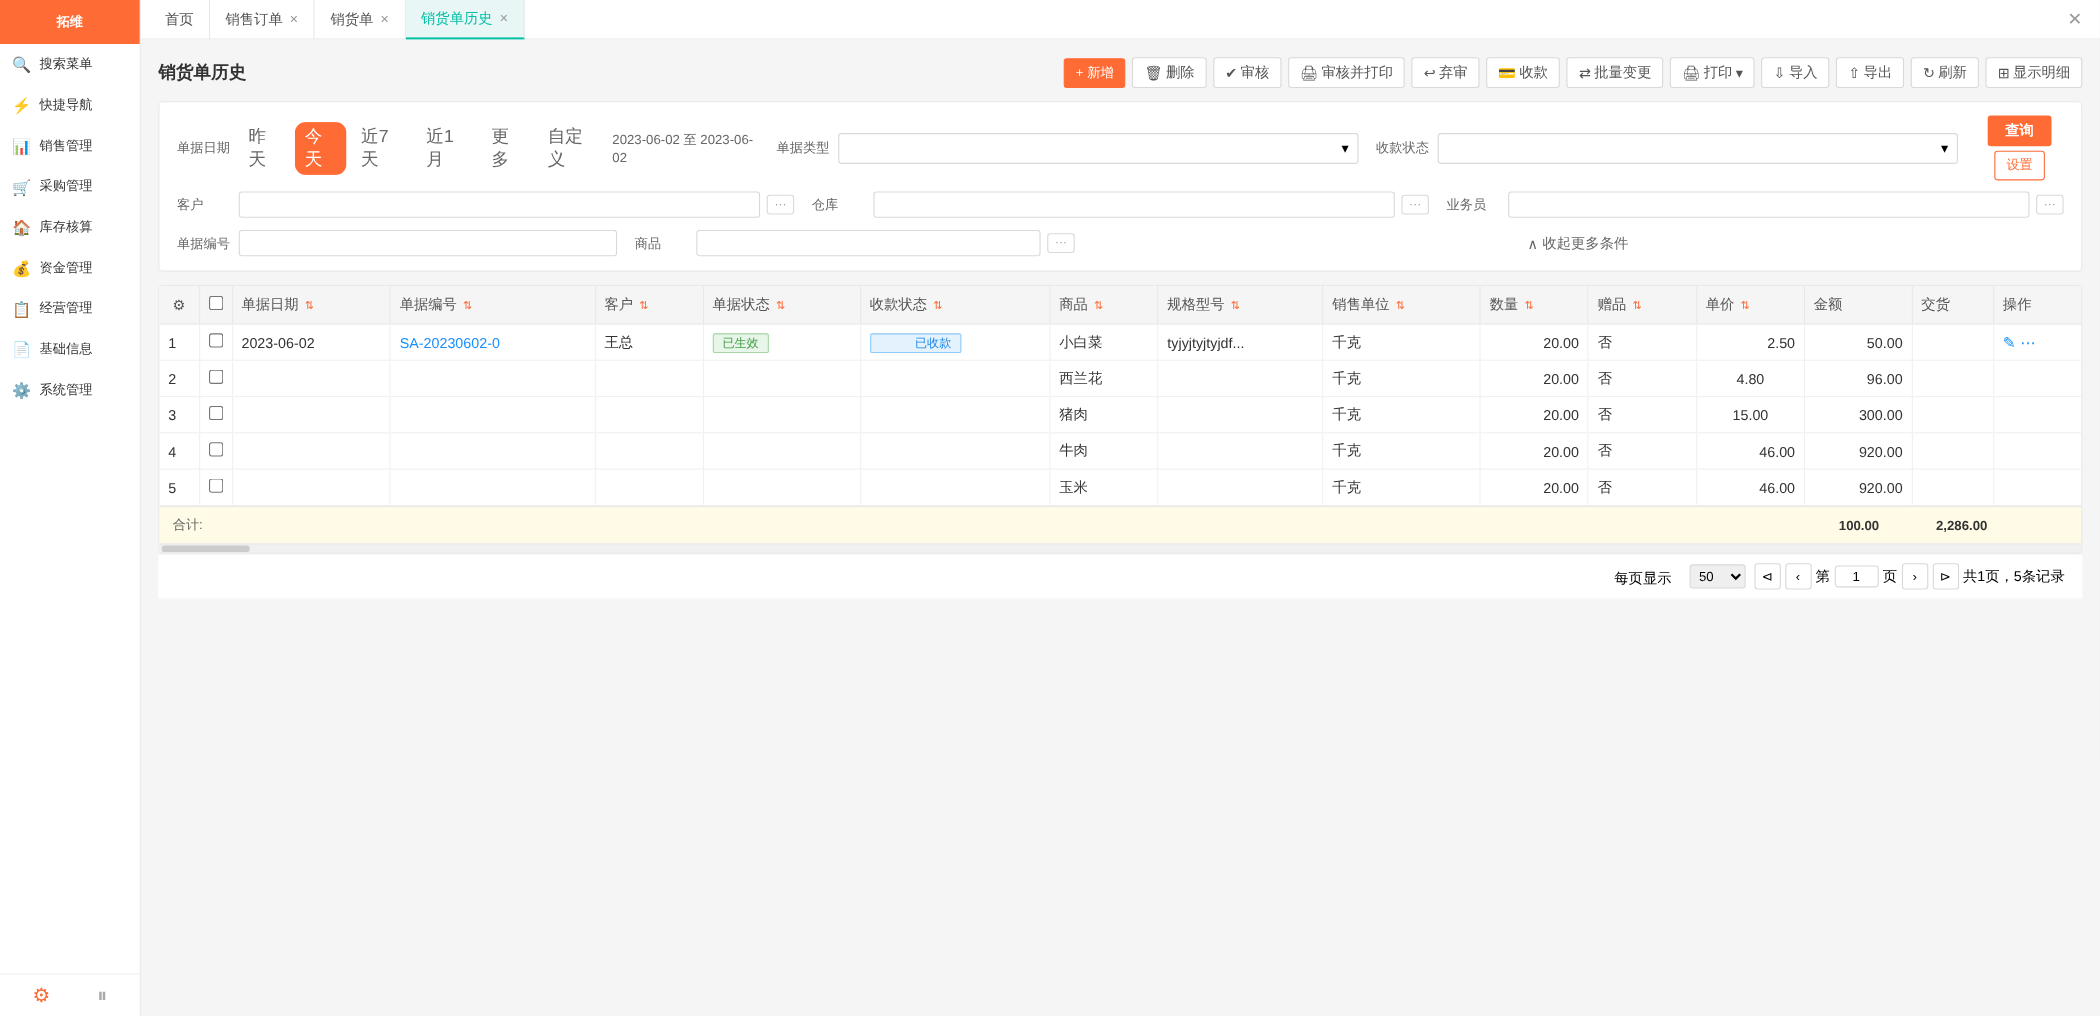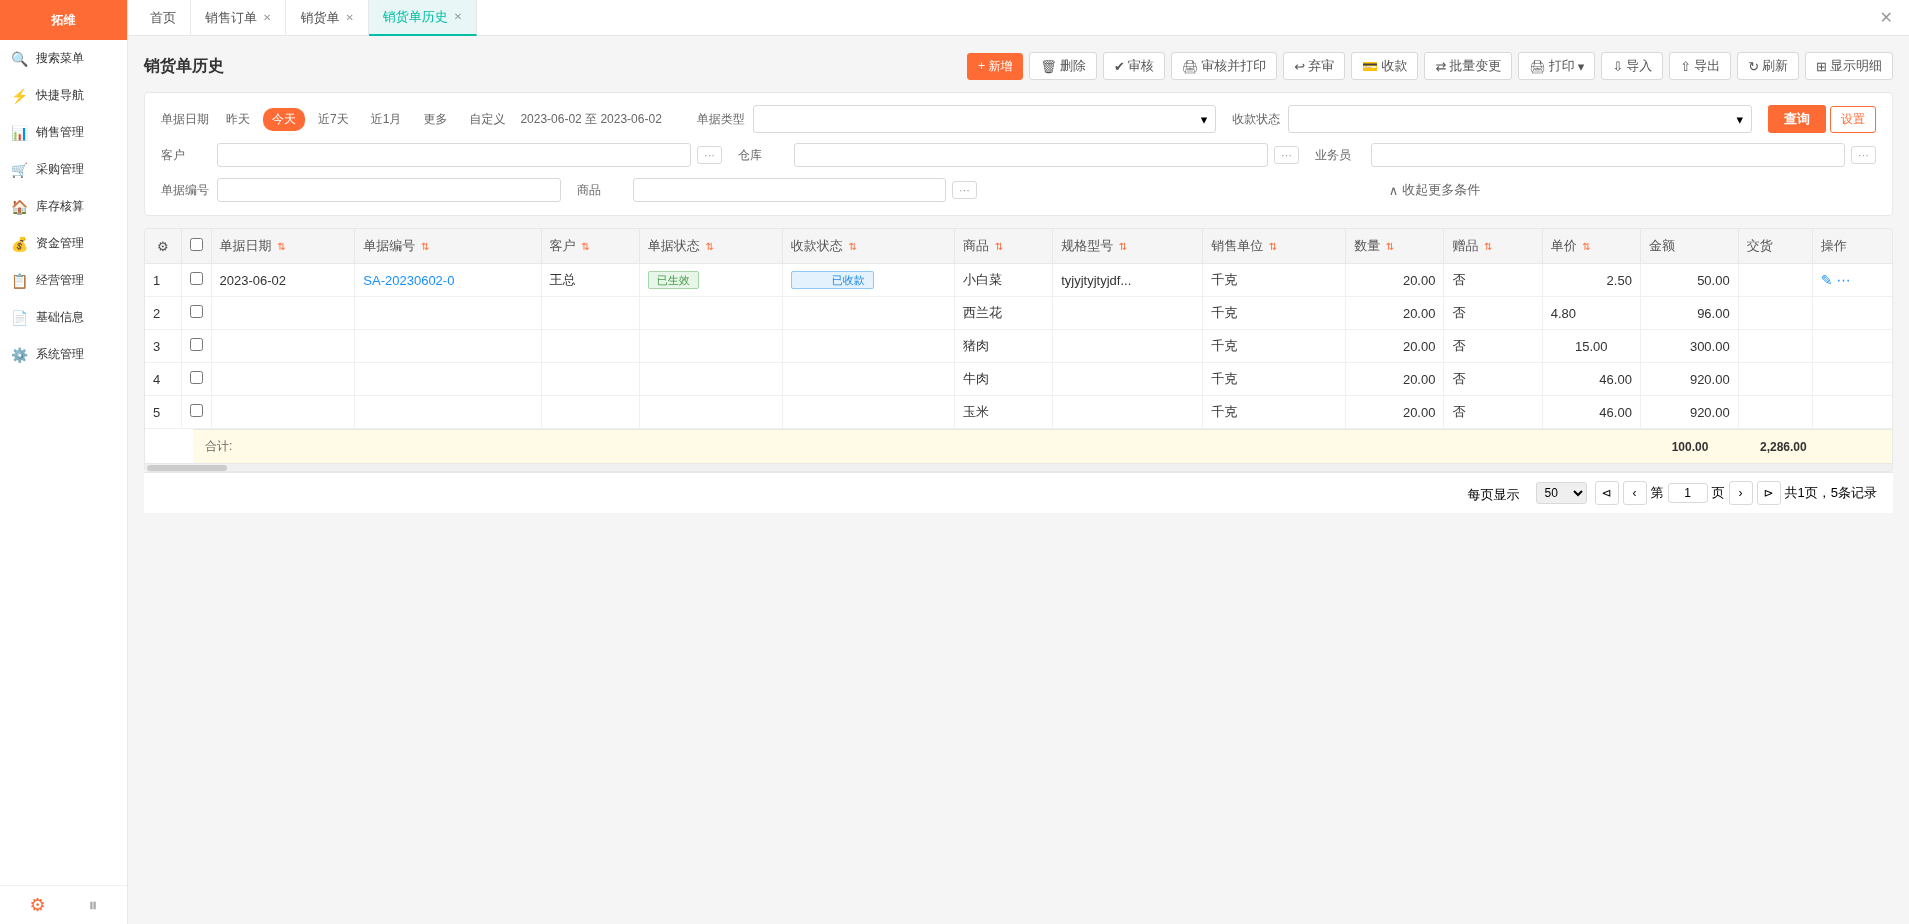--- a/index.html
+++ b/index.html
@@ -180,21 +180,21 @@
     }
     .date-filter {
       display: flex;
       align-items: center;
       gap: 4px;
     }
     .date-tag {
       padding: 2px 8px;
       border-radius: 3px;
       cursor: pointer;
-      font-size: 12px;
+      font-size: 16px;
       color: #666;
       border: 1px solid transparent;
     }
     .date-tag.active {
       background: #ff6b35;
       color: #fff;
       border-radius: 10px;
     }
     .date-range {
       color: #666;
@@ -264,21 +264,20 @@
     .action-icons { display: flex; gap: 4px; }
     .action-icon { color: #1890ff; cursor: pointer; font-size: 14px; }
 
     
     .table-footer {
       background: #fffbe6;
       border-top: 1px solid #e8e8e8;
       padding: 8px 12px;
       display: flex;
       align-items: center;
-      margin-left: 48px;
     }
     .footer-label { color: #666; font-size: 12px; min-width: 40px; }
     .footer-total { font-size: 12px; font-weight: bold; color: #333; }
 
     
     .pagination-bar {
       background: #fff;
       border-top: 1px solid #e8e8e8;
       padding: 8px 16px;
       display: flex;
@@ -352,21 +351,21 @@
       color: #fff;
       border: none;
       border-radius: 3px;
       padding: 5px 16px;
       cursor: pointer;
       font-size: 13px;
       font-weight: bold;
     }
     .filter-actions {
       display: flex;
-      flex-direction: row;
+      flex-direction: column;
       gap: 4px;
       align-items: center;
       min-width: 80px;
     }
   </style>
 </head>
 <body>
 
 <div class="sidebar">
   <div class="sidebar-logo">拓维</div>
@@ -649,21 +648,21 @@
               <td></td>
               <td></td>
               <td></td>
               <td></td>
               <td></td>
               <td>西兰花</td>
               <td></td>
               <td>千克</td>
               <td style="text-align:right;">20.00</td>
               <td>否</td>
-              <td style="text-align:left;">4.80</td>
+              <td style="text-align:center;">4.80</td>
               <td style="text-align:right;">96.00</td>
               <td></td>
               <td>
       
     </td>
             </tr>
             <tr>
               <td>3</td>
               <td><input type="checkbox" style=""></td>
               <td></td>

